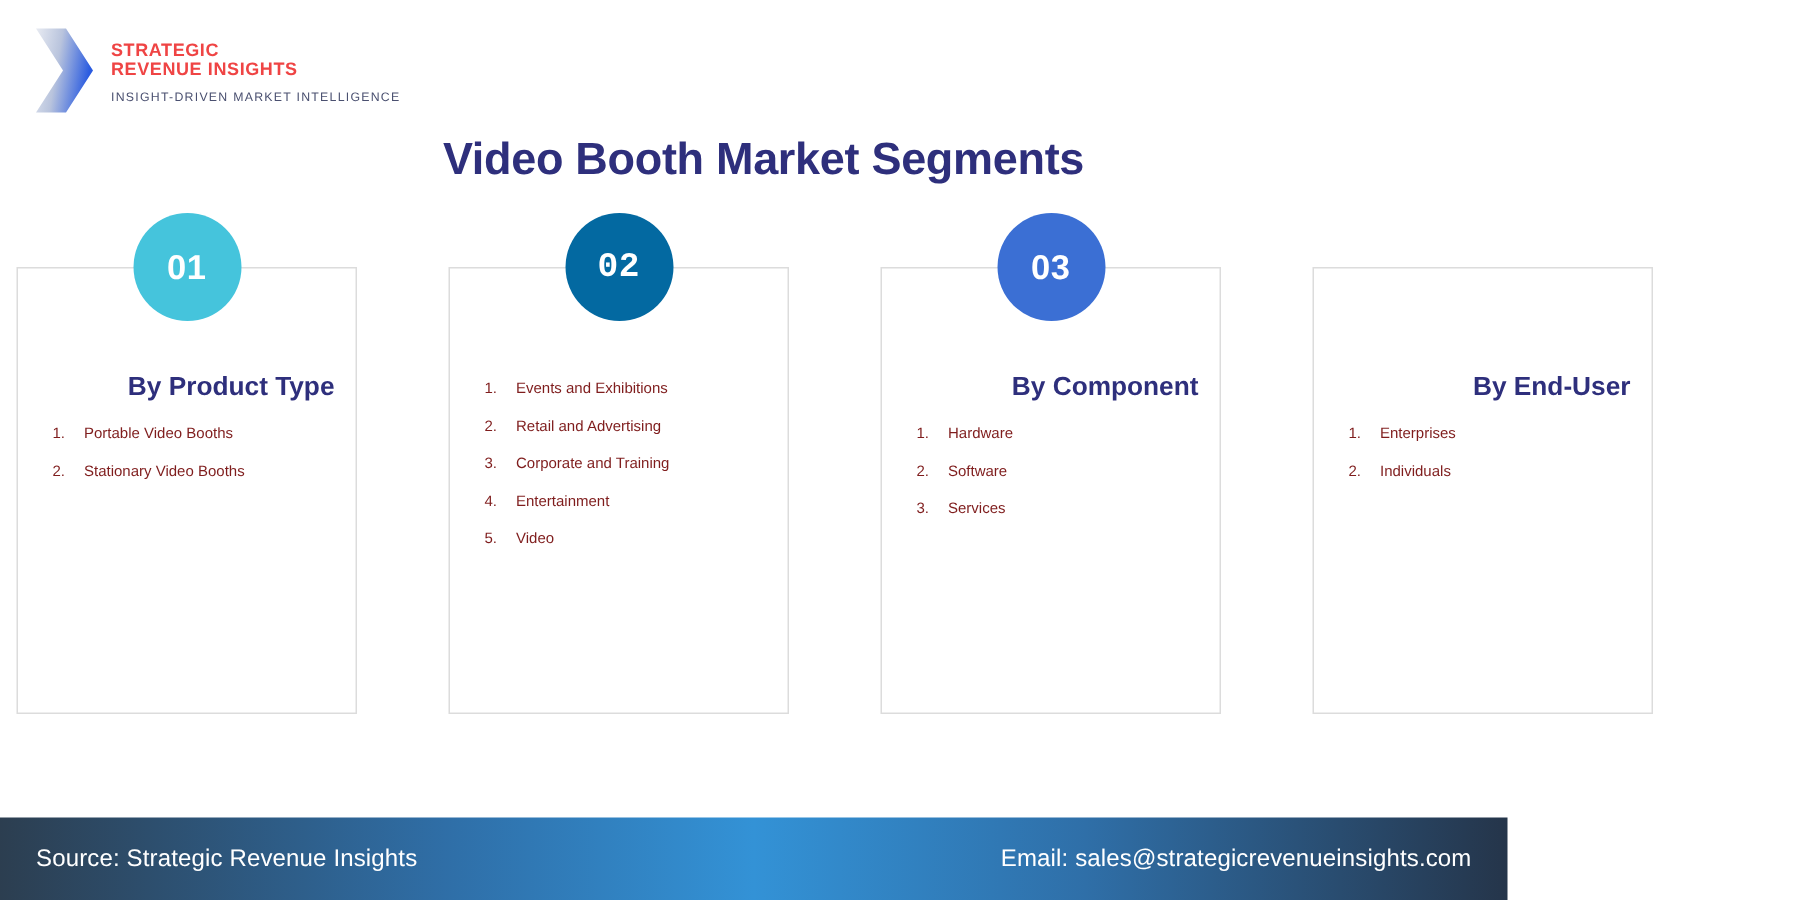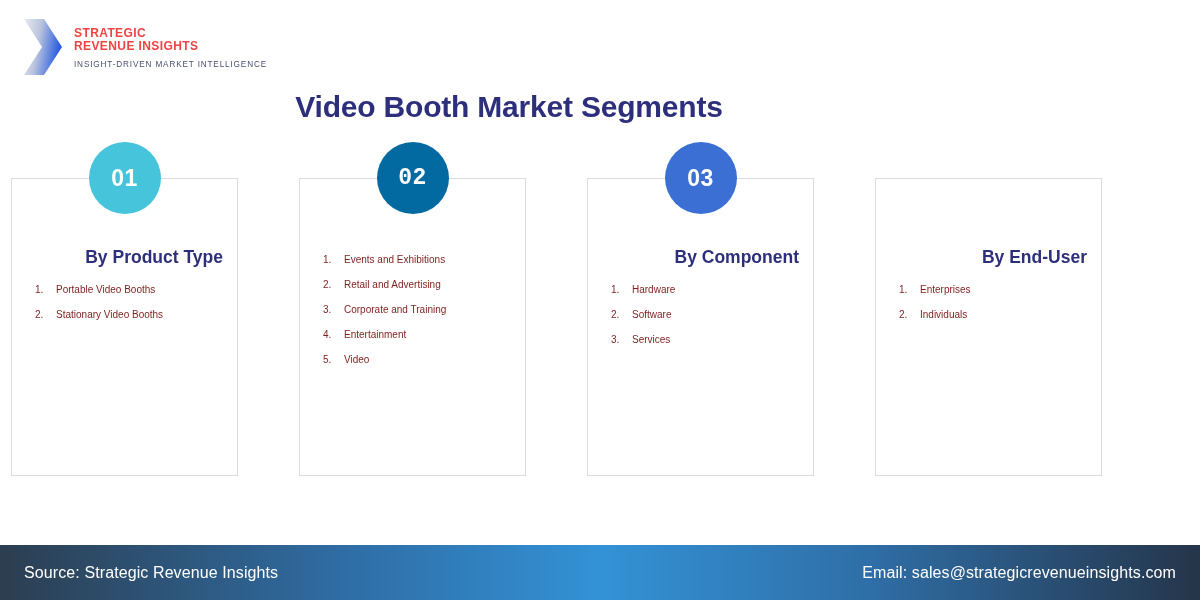--- a/index.html
+++ b/index.html
@@ -132,21 +132,21 @@
     display: inline-block;
     width: 21px;
     text-indent: 0;
   }
 
   
   .footer {
     position: absolute;
     left: 0;
     bottom: 0;
-    width: 1200px;
+    width: 1005px;
     height: 55px;
     background: linear-gradient(90deg,
         #2c3e50 0%,
         #2f6fa8 30%,
         #3392d6 50%,
         #2f6fa8 72%,
         #25354a 100%);
     display: flex;
     align-items: center;
     justify-content: space-between;

